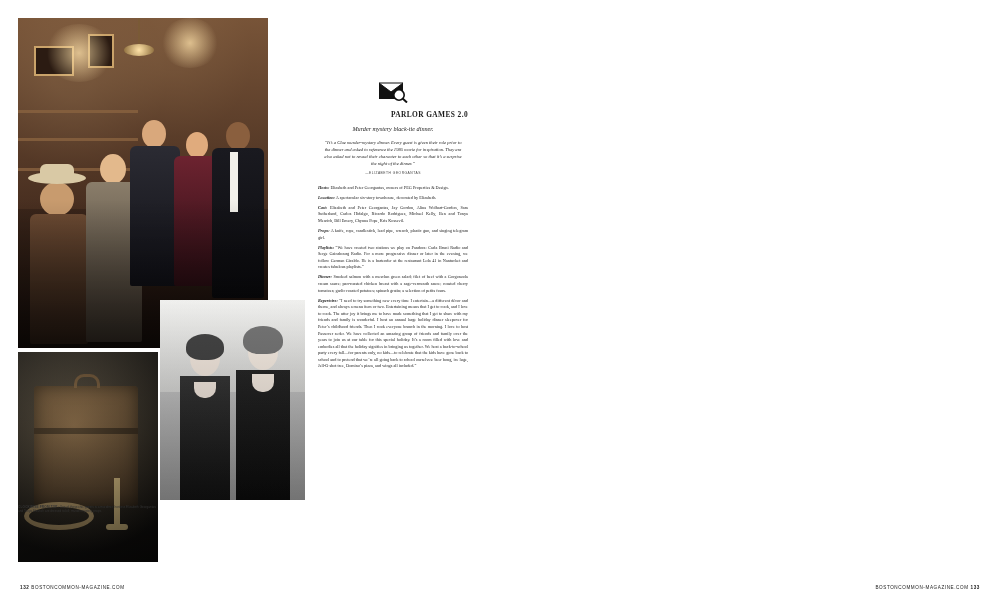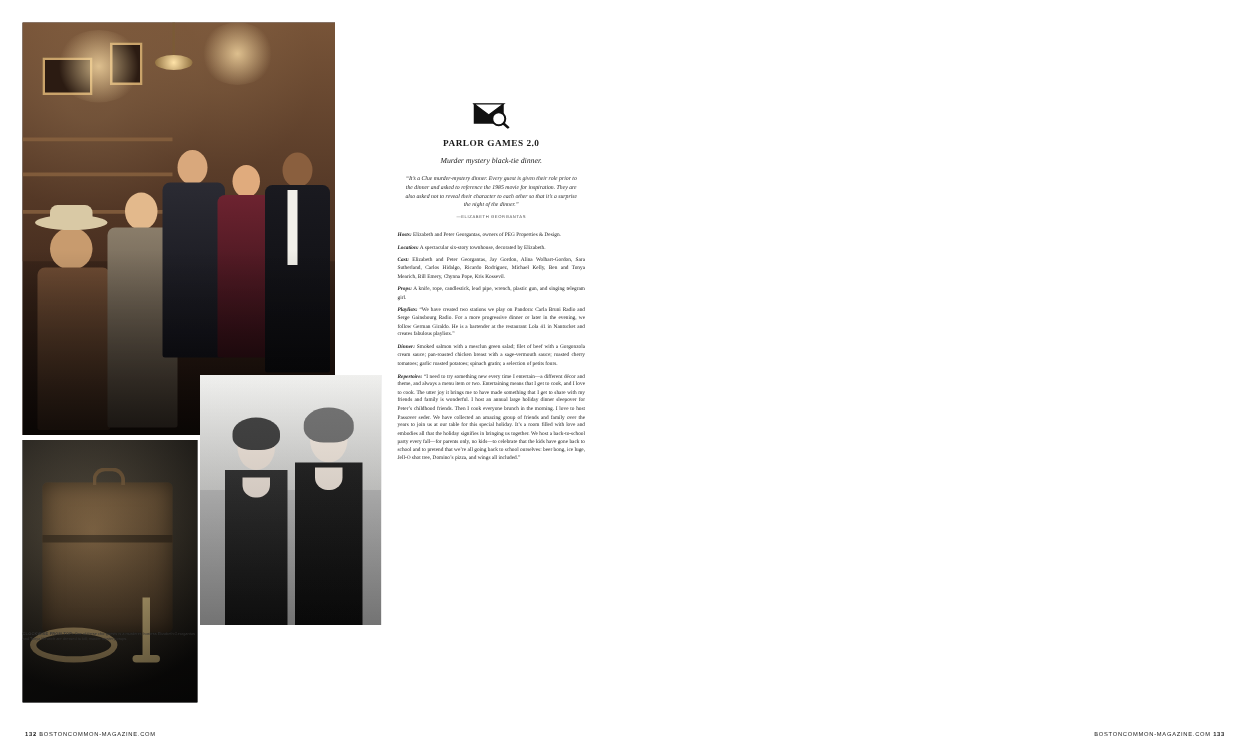--- a/index.html
+++ b/index.html
@@ -40,21 +40,21 @@
 
   
   .lp-col {
     position:absolute; left:318px; top:78px; width:150px;
   }
   .icon-badge {
     width:34px; height:26px; margin:0 auto 6px auto;
     display:flex; align-items:center; justify-content:center;
   }
   .sec-title {
-    text-align:center; font-weight:bold; font-size:7.4px; letter-spacing:0.4px;
+    text-align:right; font-weight:bold; font-size:7.4px; letter-spacing:0.4px;
     font-family:"Liberation Serif", serif; margin:0 0 6px 0;
   }
   .sec-sub {
     text-align:center; font-size:6.2px; font-style:italic; color:#222; margin:0 0 8px 0;
   }
   .pullquote {
     font-style:italic; font-size:4.6px; line-height:1.5; text-align:center;
     color:#222; margin:0 0 3px 0; padding:0 6px;
   }
   .pullquote-attr {

